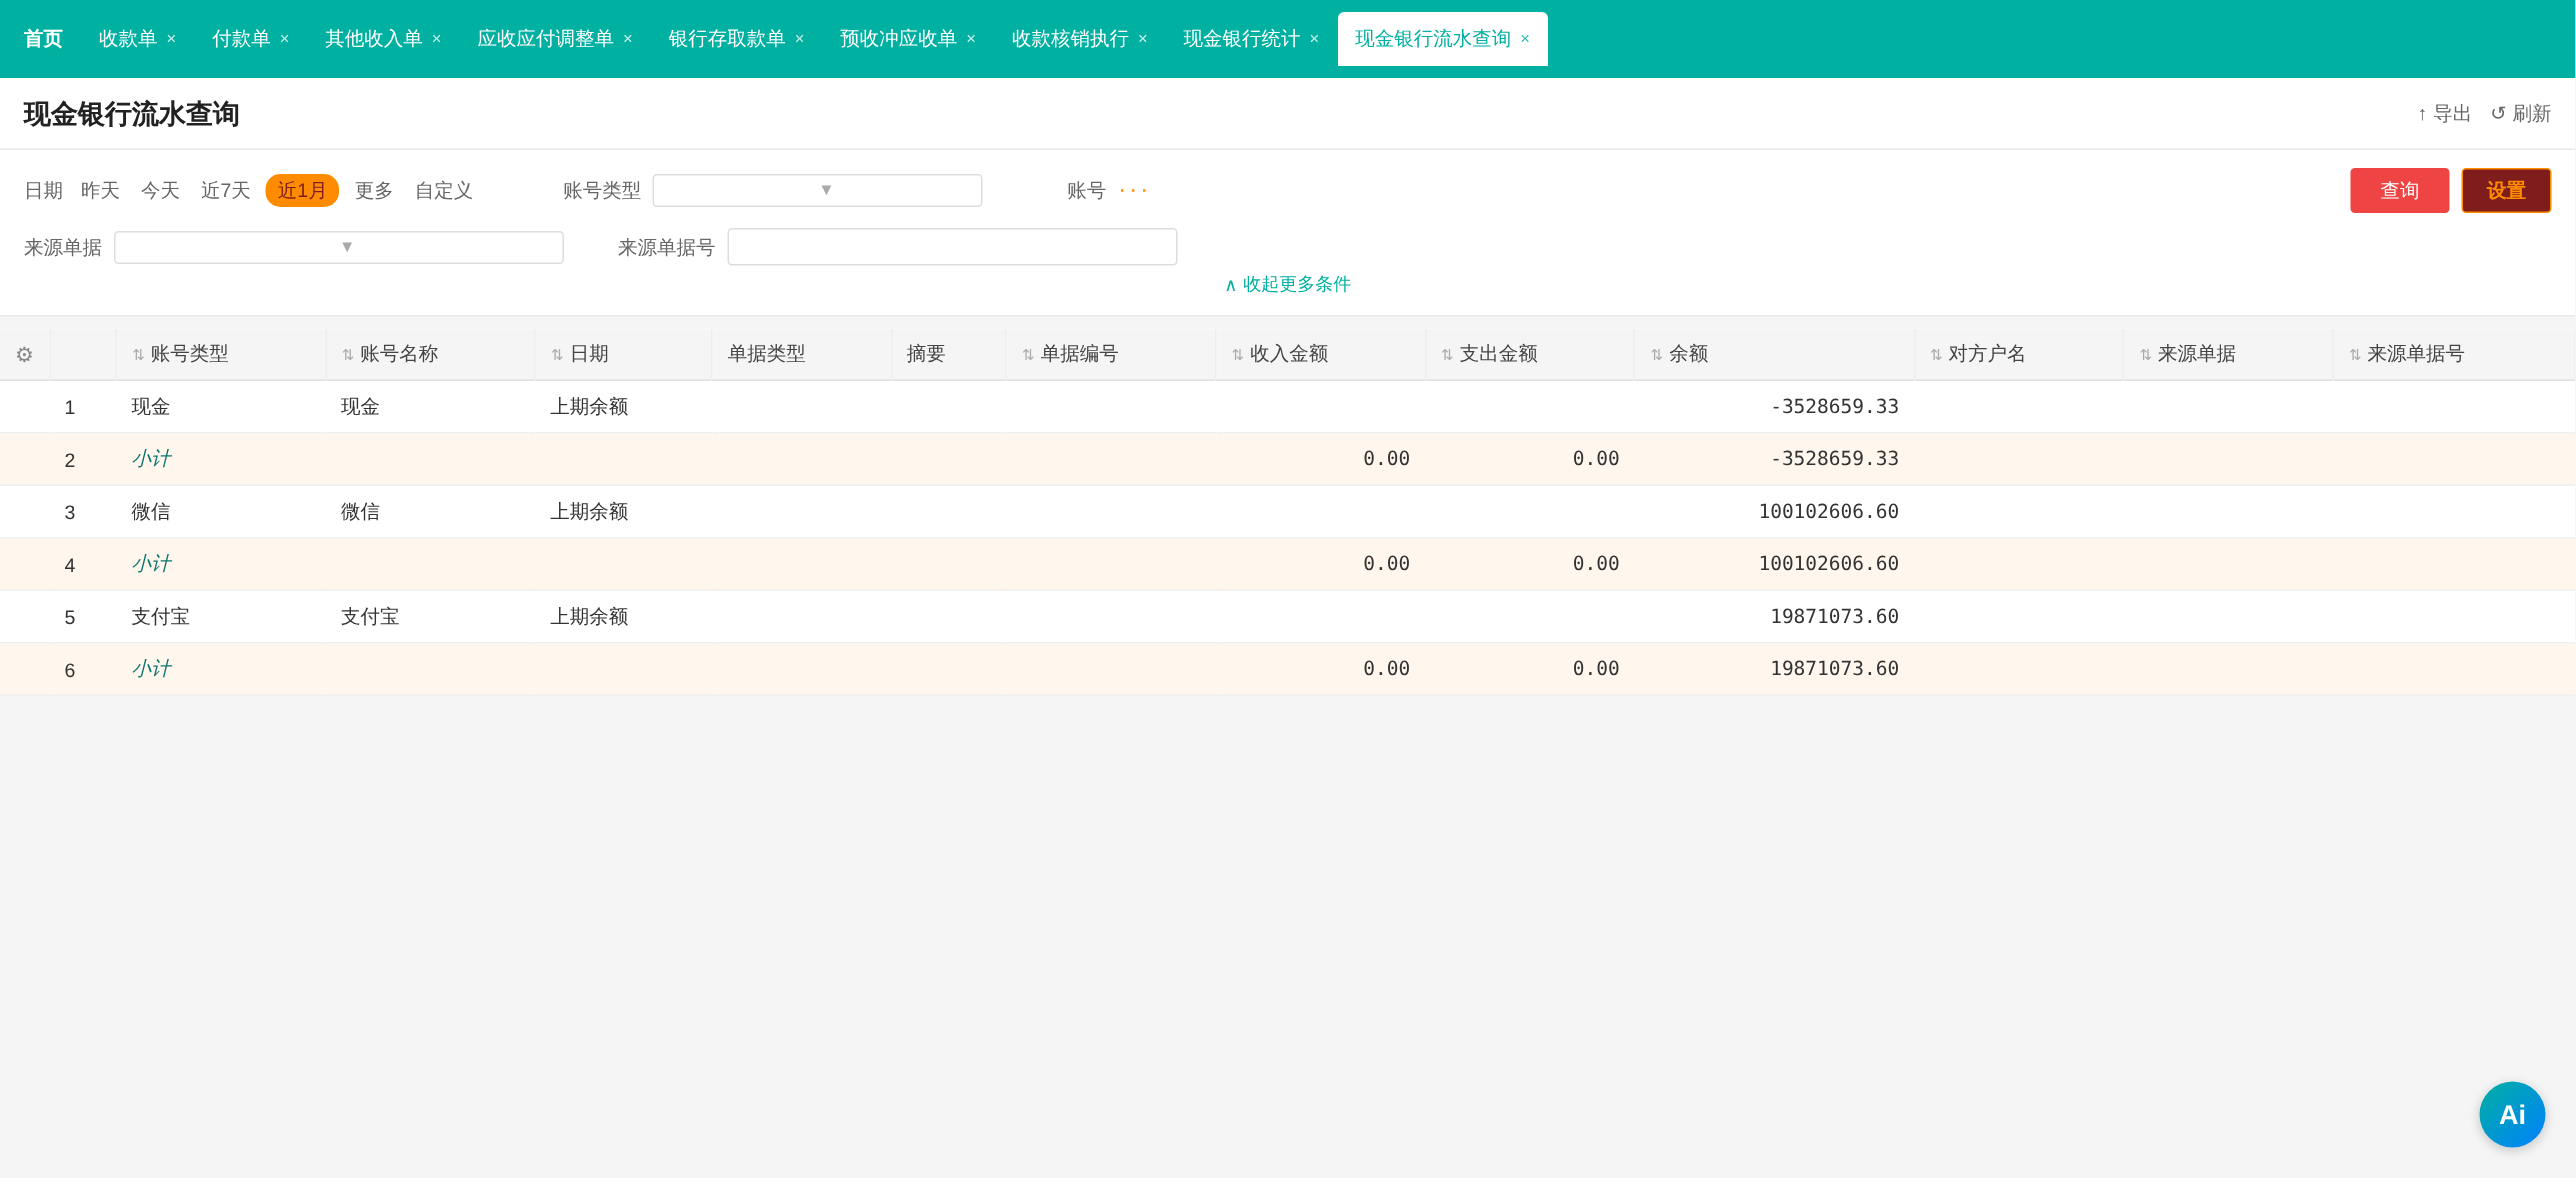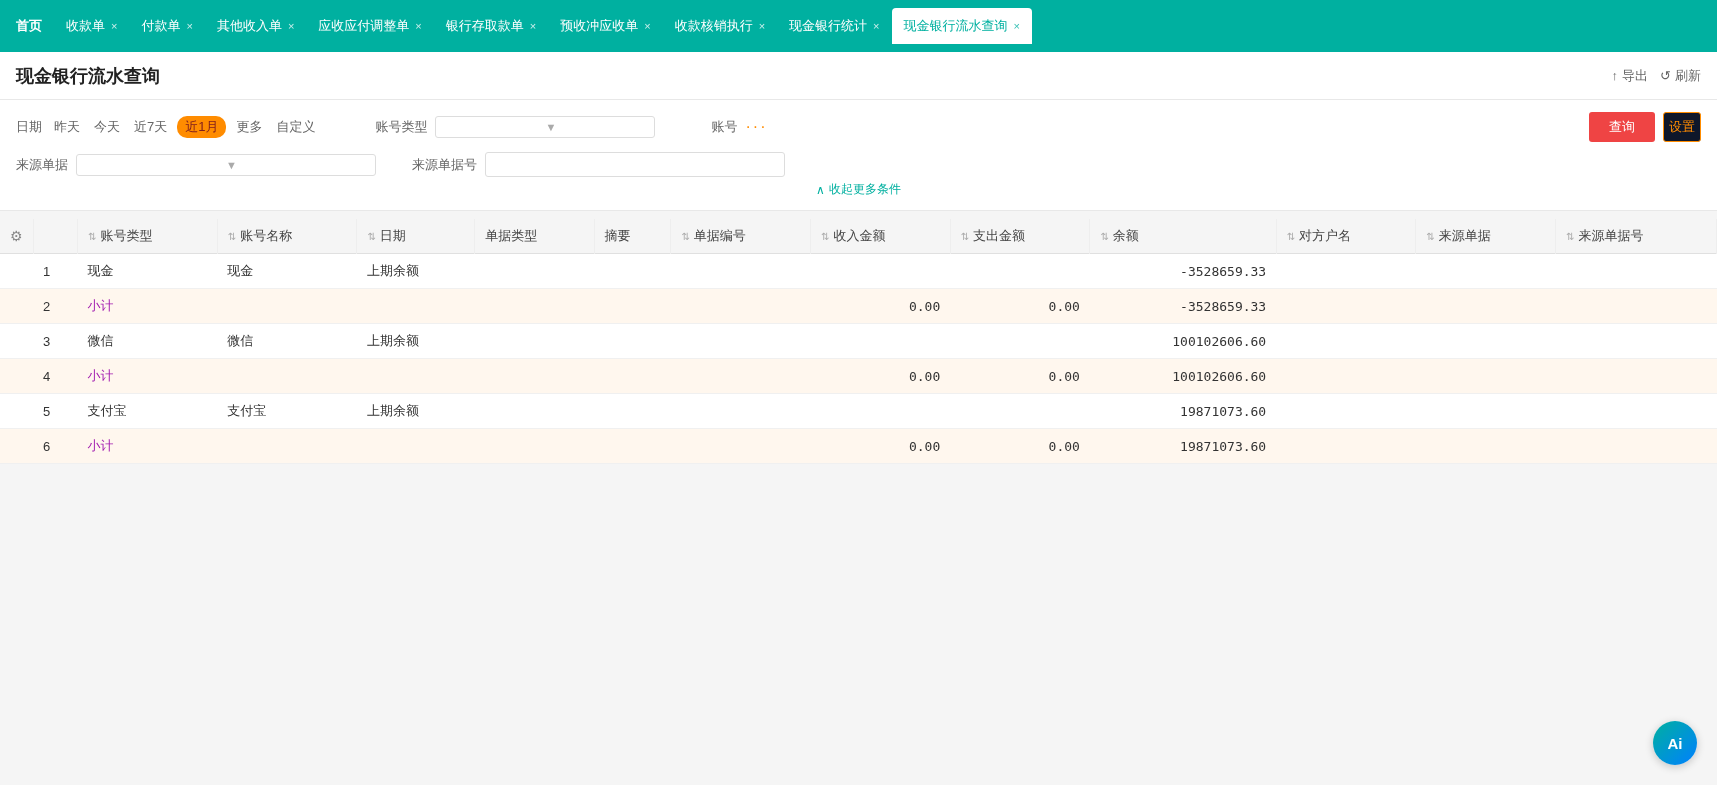--- a/index.html
+++ b/index.html
@@ -131,27 +131,28 @@
     .query-btn {
       background: #ef4444;
       color: #fff;
       border: none;
       border-radius: 3px;
       padding: 6px 20px;
       cursor: pointer;
       font-size: 13px;
     }
     .settings-btn {
-      background: #0f172a;
+      background: #7f1d1d;
       color: #ff8c00;
       border: 1px solid #ff8c00;
       border-radius: 3px;
-      padding: 5px 5px;
-      cursor: pointer;
-      font-size: 13px;
+      padding: 5px 16px;
+      cursor: pointer;
+      font-size: 13px;
+      font-weight: bold;
     }
     .collapse-row {
       display: flex;
       justify-content: center;
       margin-top: 4px;
     }
     .collapse-btn {
       color: #00b0a0;
       cursor: pointer;
       font-size: 12px;
@@ -205,38 +206,38 @@
     }
     .data-table tbody td {
       padding: 8px 10px;
       font-size: 13px;
       color: #333;
     }
     .data-table tbody td.num-col {
       text-align: right;
       font-family: 'Consolas', monospace;
     }
-    .data-table tbody td.orange { color: #a21caf; }
+    .data-table tbody td.orange { color: #0f766e; font-style: italic; }
     .col-settings { width: 32px; text-align: center; }
     .gear-icon { color: #888; cursor: pointer; font-size: 14px; }
 
     .no-select { user-select: none; }
     .ai-badge {
       position: fixed;
       right: 20px;
       bottom: 20px;
       background: linear-gradient(135deg, #00b0a0, #0080ff);
       color: #fff;
       border-radius: 50%;
       width: 44px;
       height: 44px;
       display: flex;
       align-items: center;
       justify-content: center;
-      font-size: 15px;
+      font-size: 18px;
       font-weight: bold;
       cursor: pointer;
       box-shadow: 0 2px 8px rgba(0,0,0,0.2);
     }
   </style>
 </head>
 <body>
 
 <nav class="top-nav no-select">
 

